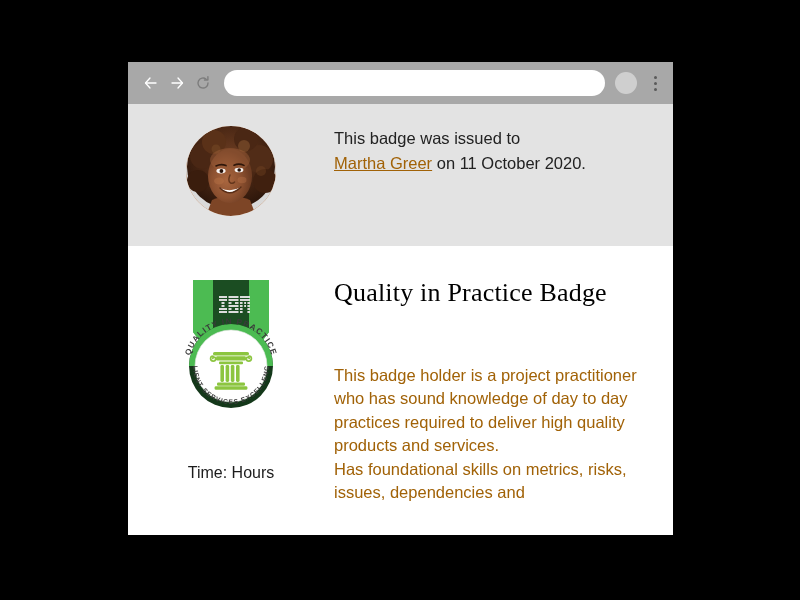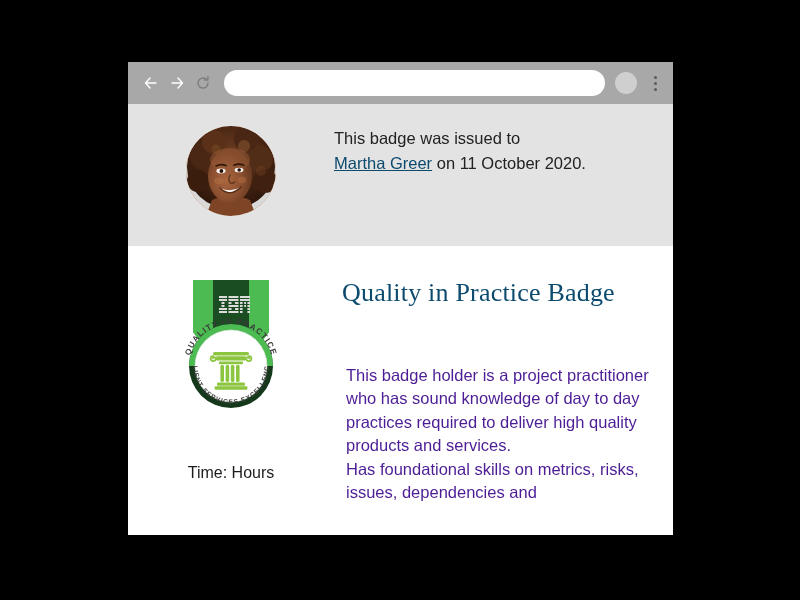--- a/index.html
+++ b/index.html
@@ -113,21 +113,21 @@
   #recipient-photo svg { display:block; }
 
   #issued-text {
     flex: 1 1 auto;
     font-size: 16.5px;
     line-height: 1.52;
     color: #222222;
     padding-right: 20px;
   }
   #recipient-link {
-    color: #0c4a6e;
+    color: #a16207;
     text-decoration: underline;
   }
 
   
   #badge-body {
     display: flex;
     align-items: flex-start;
     padding-top: 24px;
     background: #ffffff;
   }
@@ -145,30 +145,30 @@
     color: #1c1c1c;
   }
 
   #badge-info {
     flex: 1 1 auto;
     padding-right: 22px;
   }
   #badge-title {
     font-family: "Liberation Serif", serif;
     font-size: 26px;
-    color: #0c4a6e;
-    margin: 8px 0 0 8px;
+    color: #000000;
+    margin: 8px 0 0 0;
     font-weight: normal;
     letter-spacing: 0.2px;
   }
   #badge-description {
-    margin: 56px 0 0 12px;
+    margin: 56px 0 0 0;
     font-size: 16.5px;
     line-height: 1.42;
-    color: #4c1d95;
+    color: #a16207;
     white-space: pre-line;
   }
 </style>
 </head>
 <body>
 
 <div id="browser-window">
 
   <div id="browser-toolbar">
 

